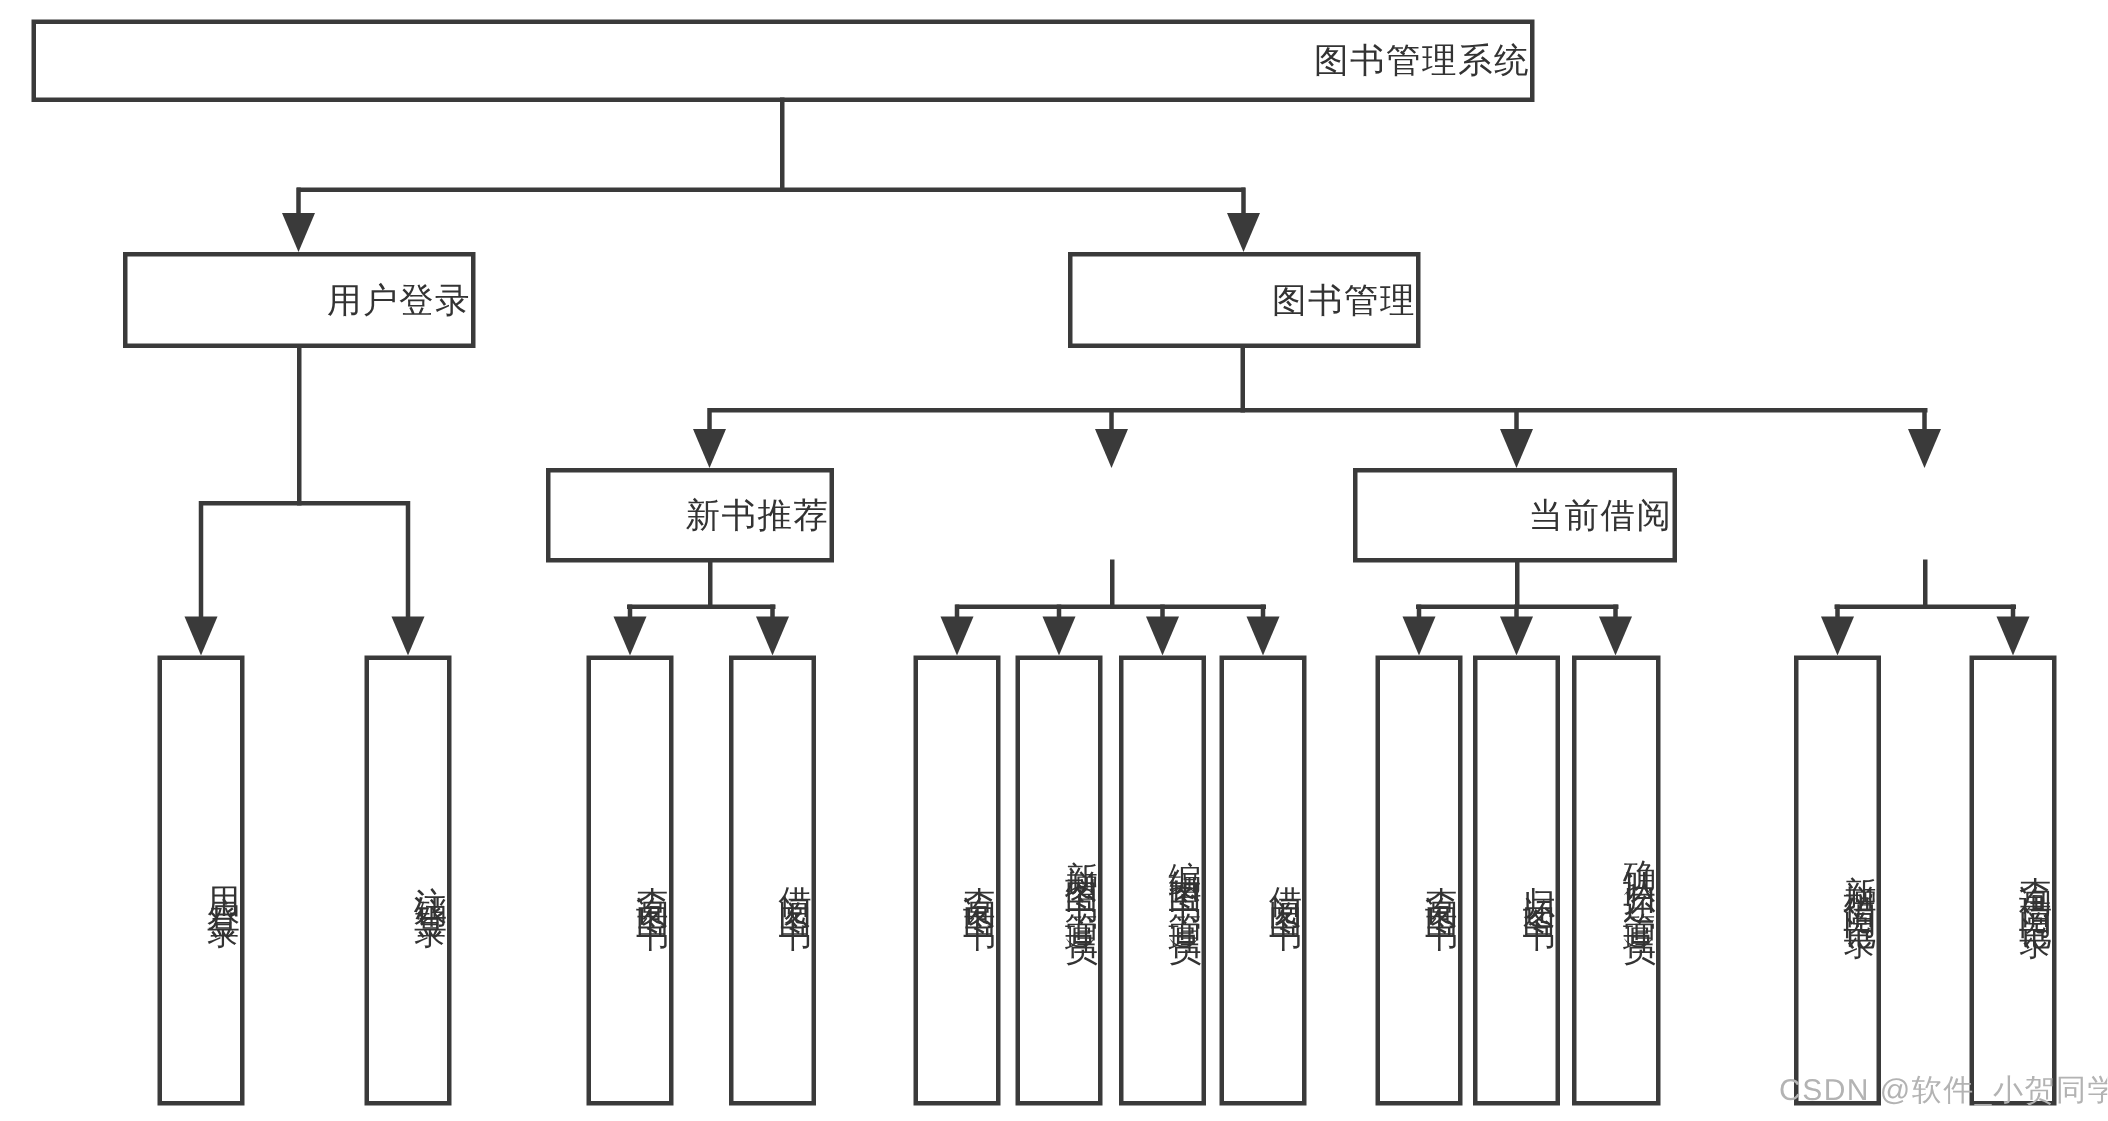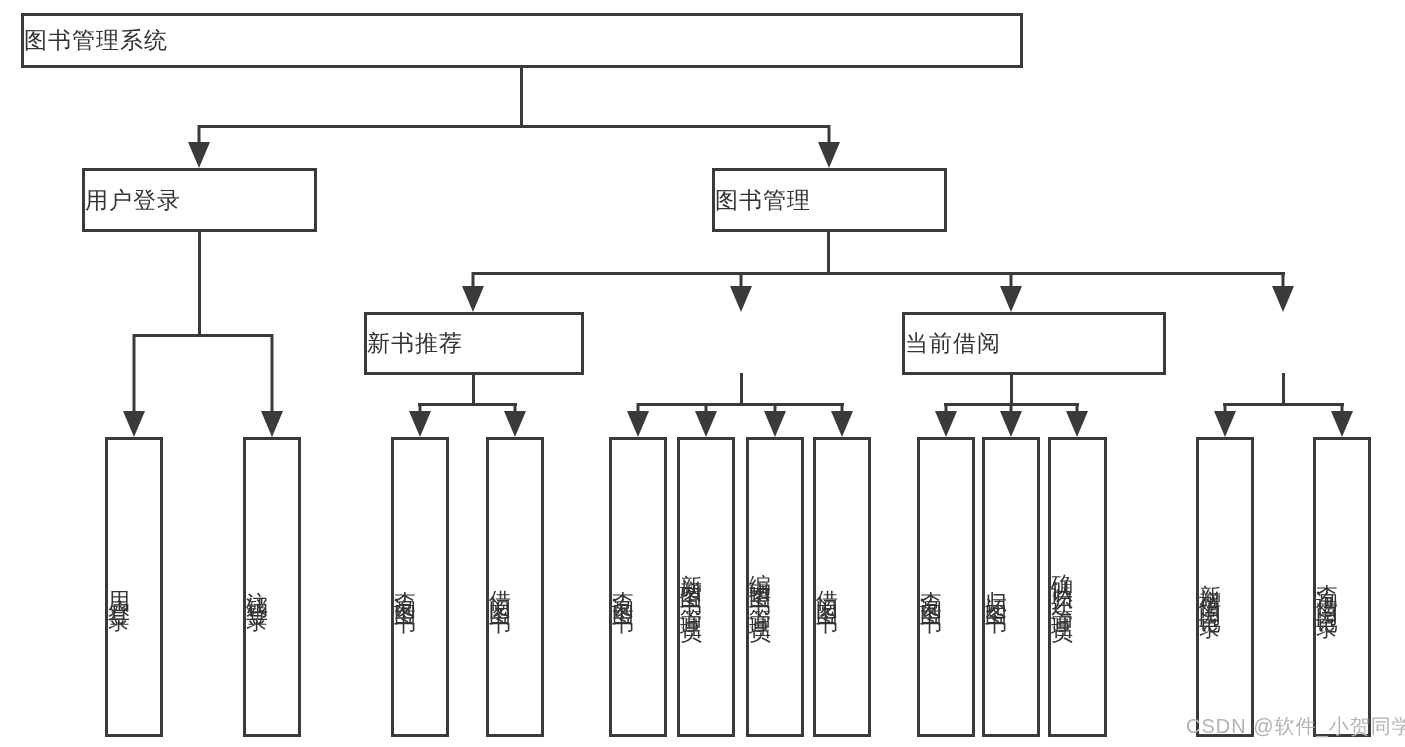--- a/index.html
+++ b/index.html
@@ -16,21 +16,21 @@
     background:var(--bg);
     overflow:hidden;
     font-family:"Liberation Sans","DejaVu Sans",sans-serif;
     color:var(--text);
   }
   .node{
     position:absolute;
     box-sizing:border-box;
     border:3px solid var(--border);
     background:var(--bg);
-    display:flex;align-items:center;justify-content:flex-start;
+    display:flex;align-items:center;justify-content:flex-end;
     font-size:23px;
     letter-spacing:1px;
     color:var(--text);
   }
   .leaf span{
     writing-mode:vertical-rl;
     text-orientation:mixed;
     letter-spacing:7px;
     font-size:22px;
     line-height:1;
@@ -81,24 +81,24 @@
   <div class="arrow" style="left:123px;top:334px;height:103px"></div>
   <div class="arrow" style="left:261px;top:334px;height:103px"></div>
 
   <div class="vline" style="left:827px;top:230px;height:45px"></div>
   <div class="hline" style="left:472px;top:272px;width:813px"></div>
   <div class="arrow" style="left:462px;top:272px;height:40px"></div>
   <div class="arrow" style="left:730px;top:272px;height:40px"></div>
   <div class="arrow" style="left:1000px;top:272px;height:40px"></div>
   <div class="arrow" style="left:1272px;top:272px;height:40px"></div>
 
-  <div class="node" style="left:364px;top:312px;width:220px;height:63px">
+  <div class="node" style="left:364px;top:312px;width:192px;height:63px">
     <span>新书推荐</span>
   </div>
-  <div class="node" style="left:902px;top:312px;width:264px;height:63px">
+  <div class="node" style="left:902px;top:312px;width:216px;height:63px">
     <span>当前借阅</span>
   </div>
 
   <div class="vline" style="left:472px;top:373px;height:33px"></div>
   <div class="hline" style="left:418px;top:403px;width:99px"></div>
   <div class="arrow" style="left:409px;top:403px;height:34px"></div>
   <div class="arrow" style="left:504px;top:403px;height:34px"></div>
 
   <div class="vline" style="left:740px;top:373px;height:33px"></div>
   <div class="hline" style="left:637px;top:403px;width:207px"></div>

